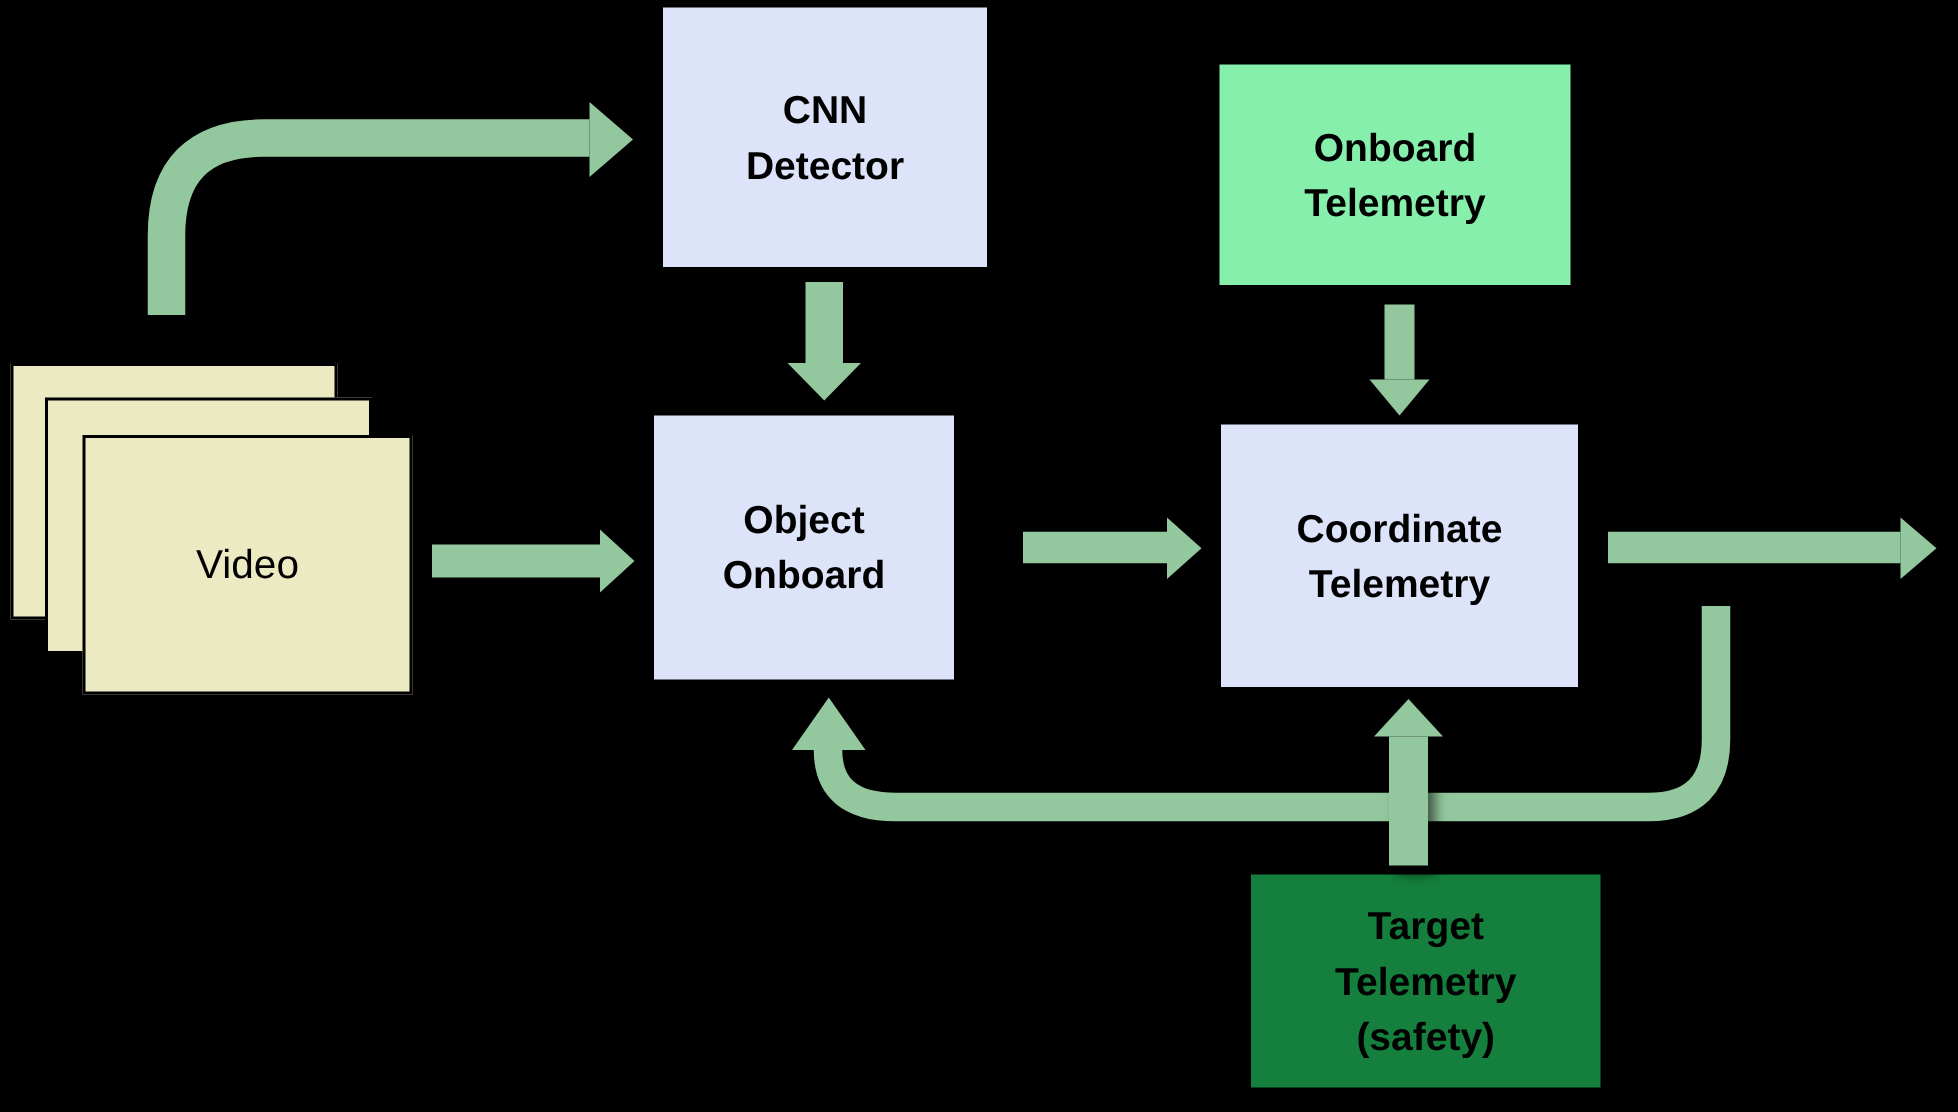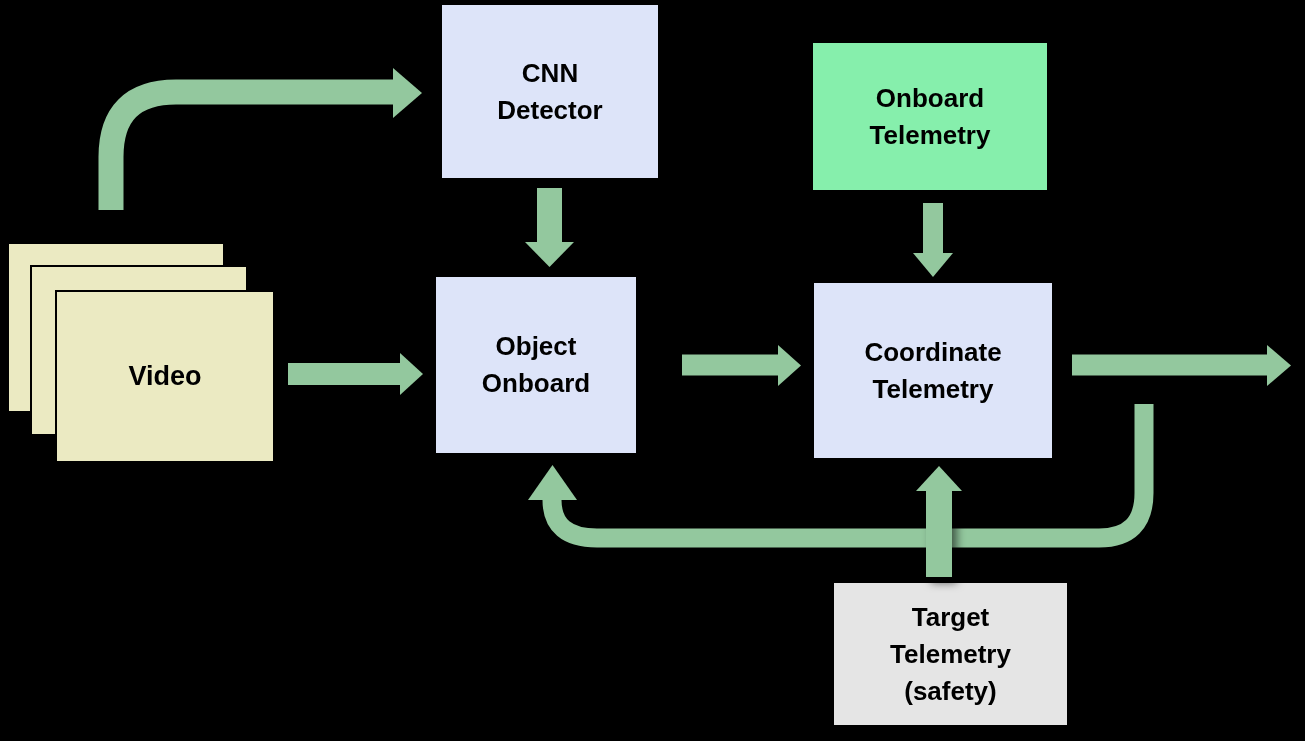--- a/index.html
+++ b/index.html
@@ -30,21 +30,21 @@
     font-size: 26px;
     line-height: 37px;
   }
   .vcard {
     border: 2px solid #000;
   }
   .vcard.front {
     display: flex;
     align-items: center;
     justify-content: center;
-    font-weight: bold;
+    font-weight: normal;
     color: #000;
     font-size: 27px;
   }
   
   .vcard.back  { left: 7px;  top: 242px; width: 218px; height: 171px; }
   .vcard.mid   { left: 30px; top: 265px; width: 218px; height: 171px; }
   .vcard.front { left: 55px; top: 290px; width: 220px; height: 173px; }
   
   #cnn-detector        { left: 442px; top: 5px;   width: 216px; height: 173px; }
   #object-tracker      { left: 436px; top: 277px; width: 200px; height: 176px; }
@@ -86,21 +86,21 @@
   <div class="node" id="coordinate-transform" style="background-color: rgb(221, 228, 249);">
     <div>Coordinate</div>
     <div>Telemetry</div>
   </div>
 
   <div class="node" id="onboard-telemetry" style="background-color: #86efac;">
     <div>Onboard</div>
     <div>Telemetry</div>
   </div>
 
-  <div class="node" id="target-telemetry" style="background-color: #e5e5e5;">
+  <div class="node" id="target-telemetry" style="background-color: #15803d;">
     <div>Target</div>
     <div>Telemetry</div>
     <div>(safety)</div>
   </div>
 
   <svg class="arrows" viewBox="0 0 1305 741" xmlns="http://www.w3.org/2000/svg">
 
     <g>
       <path d="M 111 210 L 111 157 Q 111 92 176 92 L 393 92" fill="none" stroke-width="25" stroke="#93c89e"></path>
       <polygon points="393,68 393,118 422,93" fill="#93c89e"></polygon>

